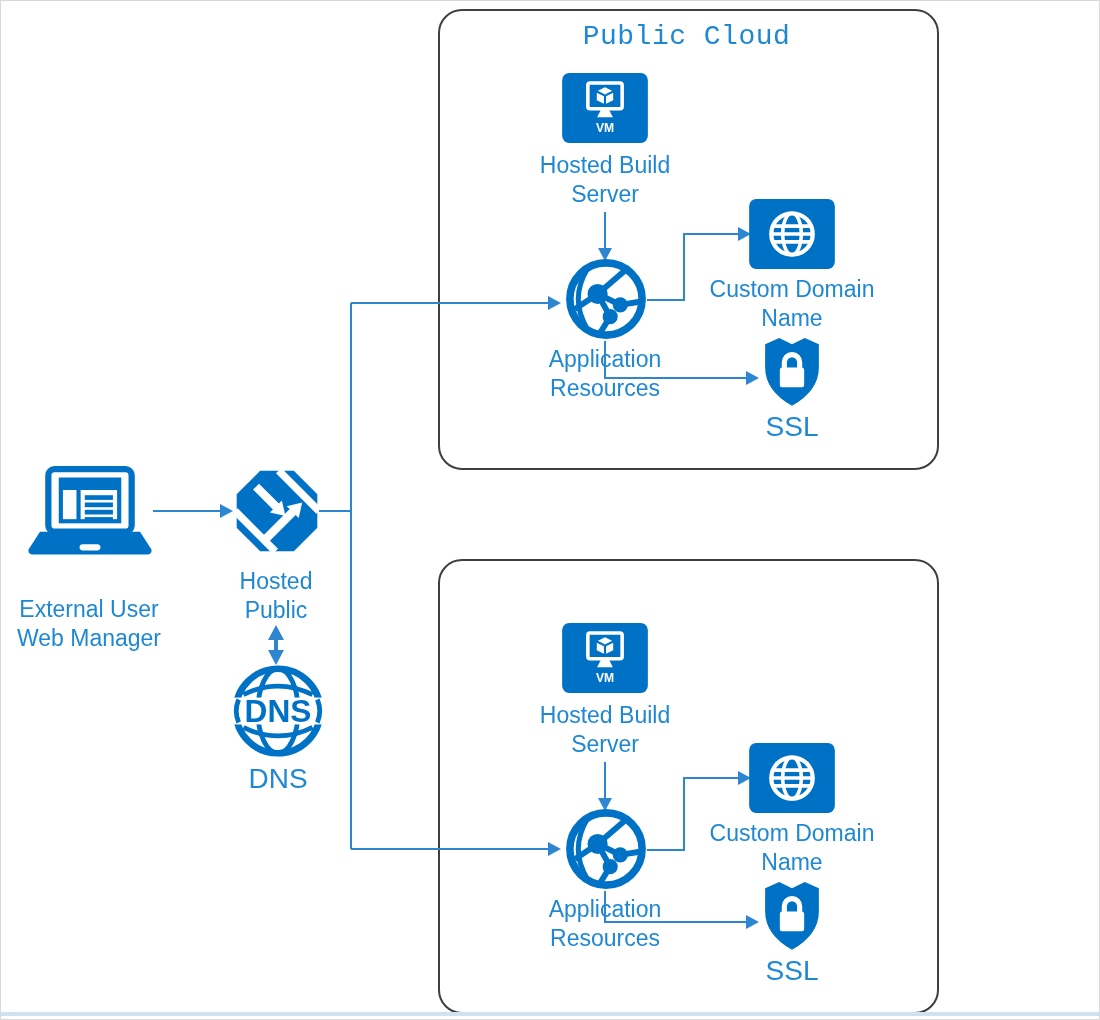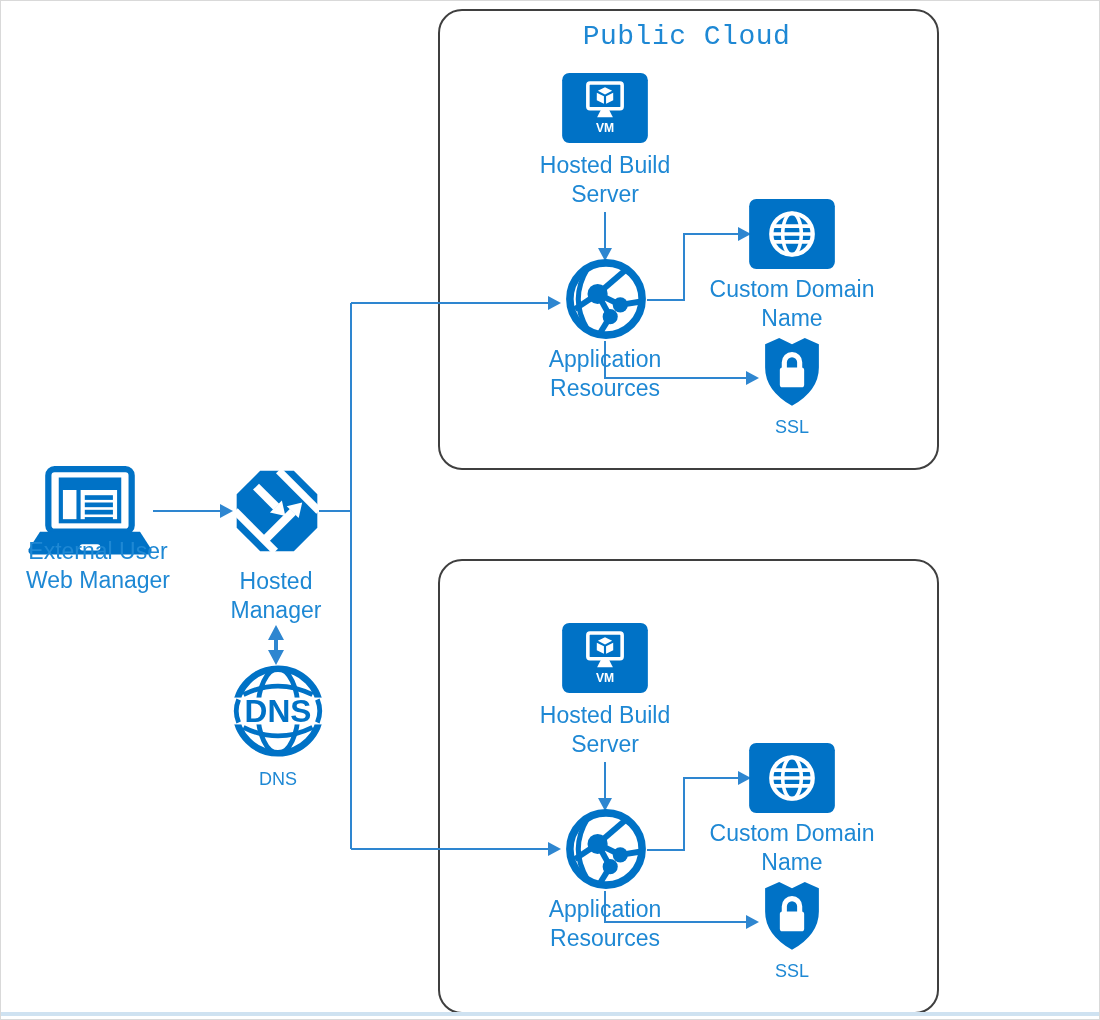--- a/index.html
+++ b/index.html
@@ -23,21 +23,21 @@
   .cloud-title{
     position:absolute;text-align:center;font-size:28px;color:var(--text-blue);
     z-index:3;letter-spacing:0.5px;font-family:Liberation Mono, monospace;
   }
   .node{position:absolute;z-index:3;}
   .lbl{
     position:absolute;z-index:3;text-align:center;color:var(--text-blue);
     font-size:23px;line-height:29px;
   }
   .lbl span{display:block;}
-  .lbl.small{font-size:18px;line-height:28px;}
+  .lbl.small{font-size:28px;line-height:28px;}
   svg{display:block;}
   .conn{position:absolute;left:0;top:0;z-index:2;}
   .conn path{stroke:var(--connector);stroke-width:2;fill:none;}
   .conn path.thick{stroke-width:4;}
   .conn polygon{fill:var(--connector);stroke:none;}
   .fb{fill:var(--icon-blue);}
   .fw{fill:#fff;}
   .sb{stroke:var(--icon-blue);fill:none;}
   .sw{stroke:#fff;fill:none;}
   .icon-text{font-family:"Liberation Sans",sans-serif;font-weight:bold;}
@@ -111,39 +111,39 @@
       <rect class="fb" x="32" y="14" width="56" height="10"></rect>
       <line class="sb" x1="49" y1="24" x2="49" y2="54" stroke-width="4"></line>
       <rect class="fb" x="55" y="29" width="27" height="4.5"></rect>
       <rect class="fb" x="55" y="36" width="27" height="4.5"></rect>
       <rect class="fb" x="55" y="43" width="27" height="4.5"></rect>
       <rect class="fb" x="55" y="50" width="27" height="3"></rect>
       <path class="fb" d="M12,64 H108 L119,81 Q120,86 113,86 H7 Q0,86 1,81 Z"></path>
       <rect class="fw" x="50" y="76" width="20" height="6" rx="3"></rect>
     </svg>
   </div>
-  <div class="lbl" style="left:-2px;top:536px;width:180px;padding-left:9px;">
+  <div class="lbl" style="left:-2px;top:594px;width:180px;">
     <span>External User</span>
     <span>Web Manager</span>
   </div>
 
   <div class="node" style="left:234px;top:468px;">
     <svg width="84" height="84" viewBox="0 0 100 100">
       <polygon class="fb" points="30,2 70,2 98,30 98,70 70,98 30,98 2,70 2,30"></polygon>
       <line class="sw" x1="0" y1="50" x2="48" y2="98" stroke-width="9"></line>
       <line class="sw" x1="52" y1="2" x2="100" y2="50" stroke-width="9"></line>
       <line class="sw" x1="25" y1="21" x2="49" y2="45" stroke-width="10"></line>
       <polygon class="fw" points="60,56 55.8,37.6 41.6,51.8"></polygon>
       <line class="sw" x1="36" y1="84" x2="69" y2="51" stroke-width="10"></line>
       <polygon class="fw" points="80,40 75.8,58.4 61.6,44.2"></polygon>
     </svg>
   </div>
   <div class="lbl" style="left:195px;top:566px;width:160px;">
     <span>Hosted</span>
-    <span>Manager</span>
+    <span>Public</span>
   </div>
 
   <div class="node" style="left:229px;top:662px;">
     <svg width="96" height="96" viewBox="0 0 100 100">
       <circle class="sb" cx="50" cy="50" r="44" stroke-width="7"></circle>
       <ellipse class="sb" cx="50" cy="50" rx="21" ry="44" stroke-width="5"></ellipse>
       <path class="sb" d="M14,33 Q50,15 86,33" stroke-width="5"></path>
       <path class="sb" d="M14,67 Q50,85 86,67" stroke-width="5"></path>
       <rect class="fw" x="1" y="36" width="98" height="28"></rect>
       <path class="sb" d="M9,38 Q4,50 9,62" stroke-width="5"></path>

